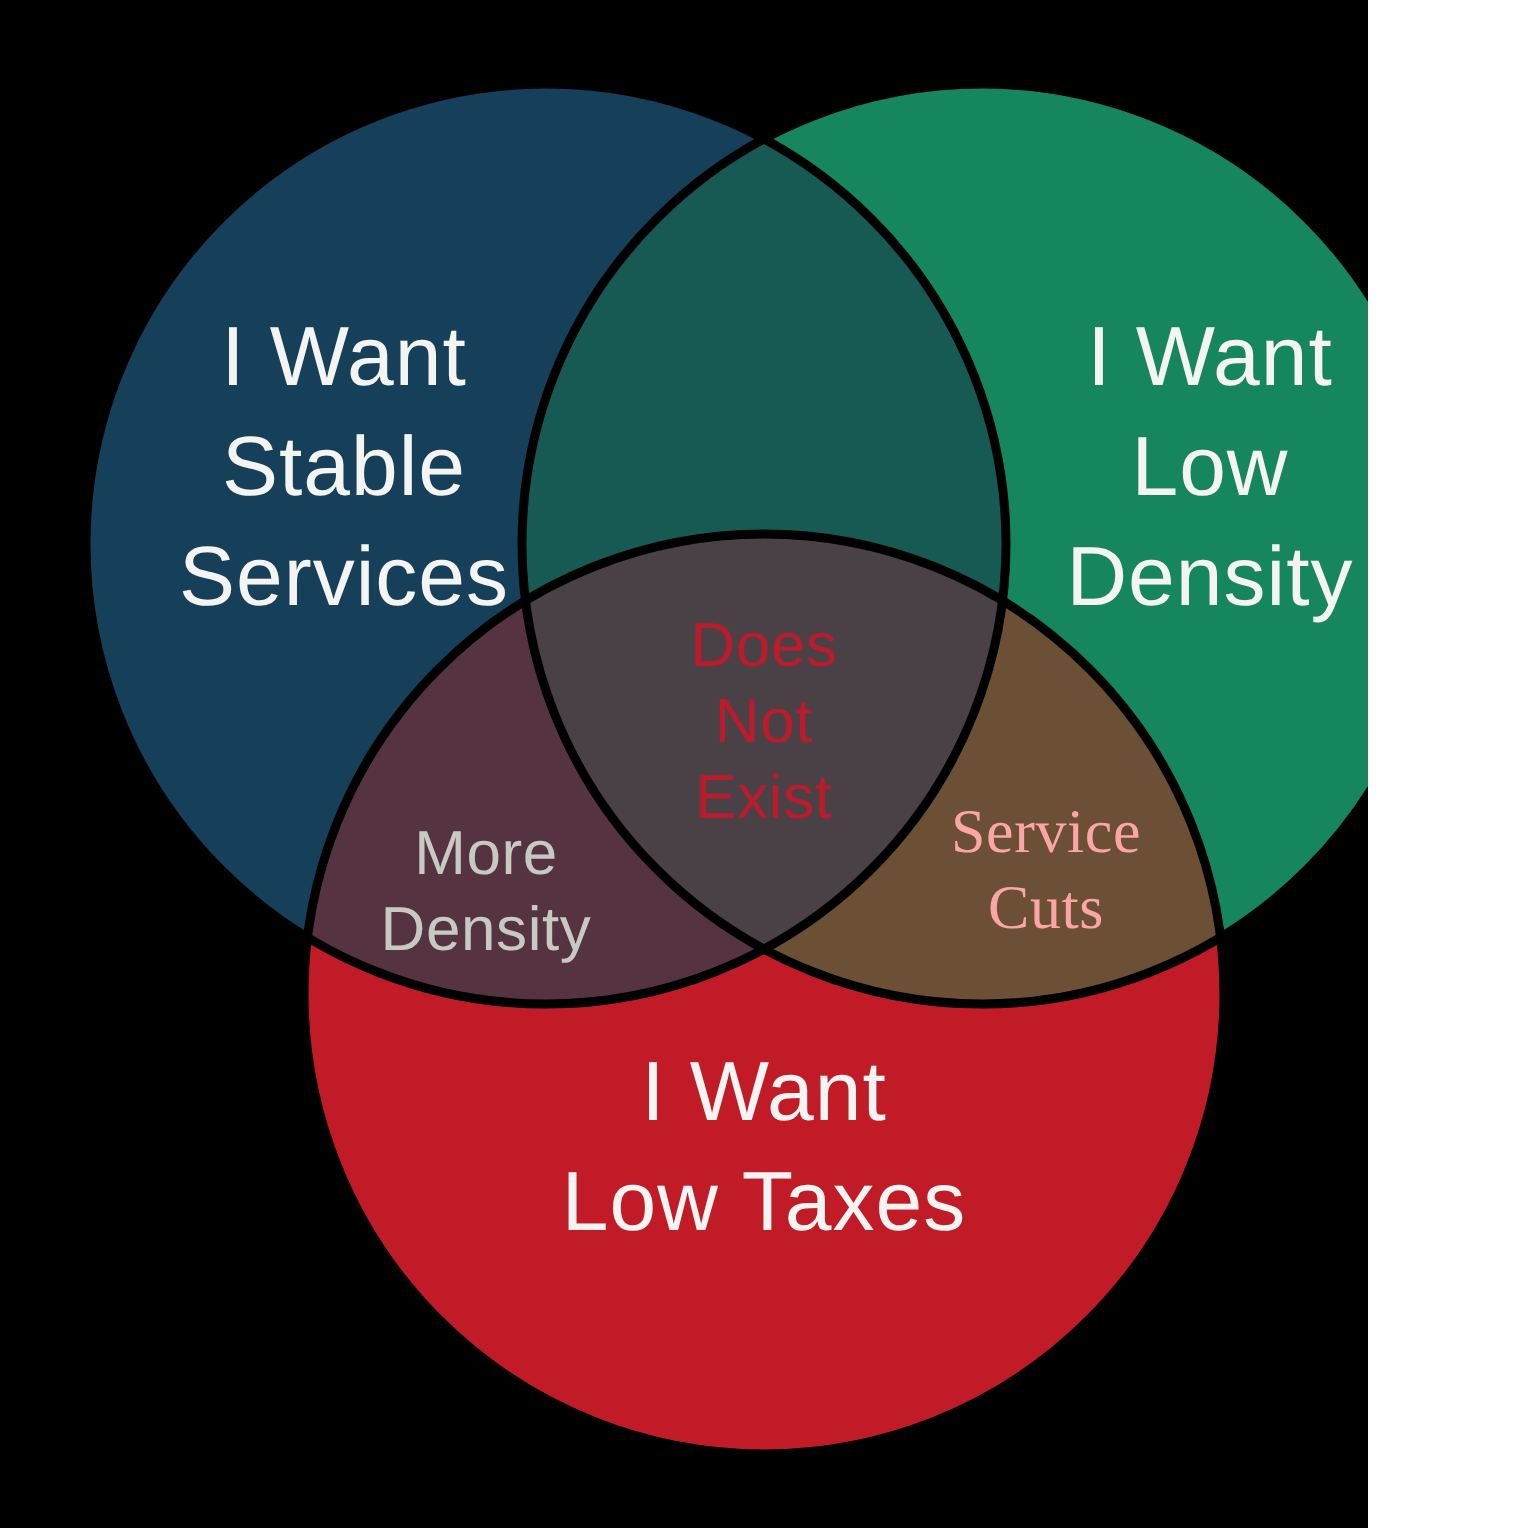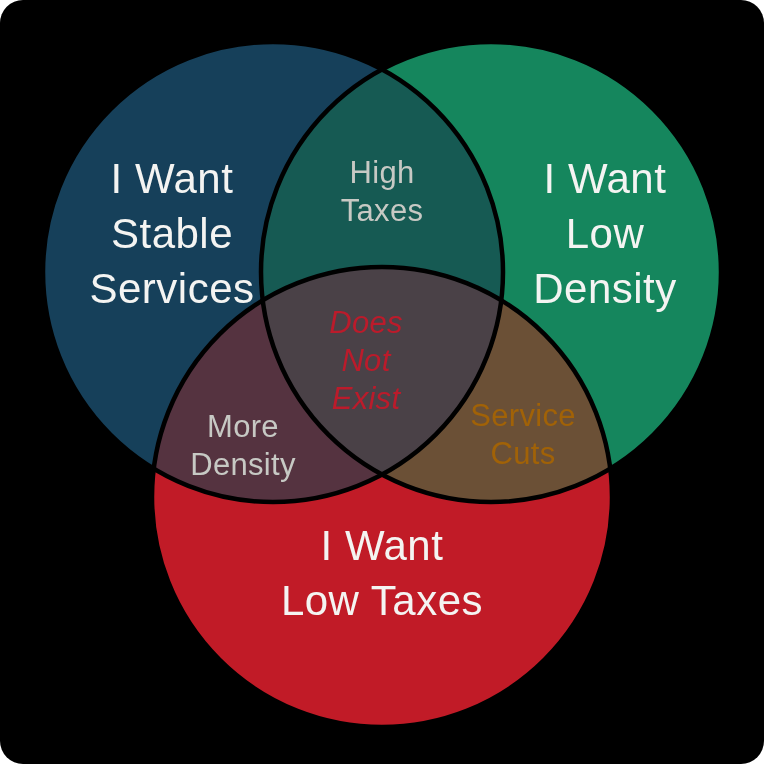--- a/index.html
+++ b/index.html
@@ -2,24 +2,23 @@
 <html><head>
 <meta charset="utf-8">
 <style>
   html, body {
     margin: 0;
     padding: 0;
     font-family: "Liberation Sans", sans-serif;
   }
   .stage {
     position: relative;
-    width: 764px;
+    width: 684px;
     height: 764px;
     overflow: hidden;
-    border-radius: 23px;
   }
   .stage svg {
     position: absolute;
     left: 0;
     top: 0;
   }
   .label {
     position: absolute;
     transform: translate(-50%, -50%);
     text-align: center;
@@ -37,21 +36,21 @@
     line-height: 38px;
     letter-spacing: 0.3px;
     font-weight: 400;
   }
   .lbl-stable   { left: 172px; top: 233px; }
   .lbl-density  { left: 605px; top: 233px; }
   .lbl-taxes    { left: 382px; top: 573px; }
   .lbl-high     { left: 382px; top: 192px; }
   .lbl-more     { left: 243px; top: 446px; }
   .lbl-cuts     { left: 523px; top: 435px; }
-  .lbl-center   { left: 366px; top: 361px; font-style: italic; }
+  .lbl-center   { left: 382px; top: 361px; }
 </style>
 </head>
 <body>
 
 <div class="stage" style="background-color: rgb(0, 0, 0);">
 
   <svg width="764" height="764" viewBox="0 0 764 764">
     <defs>
       <clipPath id="clipBlue">
           <circle cx="273" cy="272" r="230"></circle>
@@ -93,25 +92,23 @@
 Stable
 Services</div>
 
   <div class="label main lbl-density" style="color: rgb(244, 244, 242);">I Want
 Low
 Density</div>
 
   <div class="label main lbl-taxes" style="color: rgb(244, 244, 242);">I Want
 Low Taxes</div>
 
-  <div class="label small lbl-high" style="color: rgb(199, 201, 196);">High
-Taxes</div>
 
   <div class="label small lbl-more" style="color: rgb(199, 201, 196);">More
 Density</div>
 
-  <div class="label small lbl-cuts" style="color: #a16207;">Service
+  <div class="label small lbl-cuts" style="color: #fca5a5; font-family: Liberation Serif, serif;">Service
 Cuts</div>
 
   <div class="label small lbl-center" style="color: rgb(187, 27, 43);">Does
 Not
 Exist</div>
 </div>
 
 </body></html>

